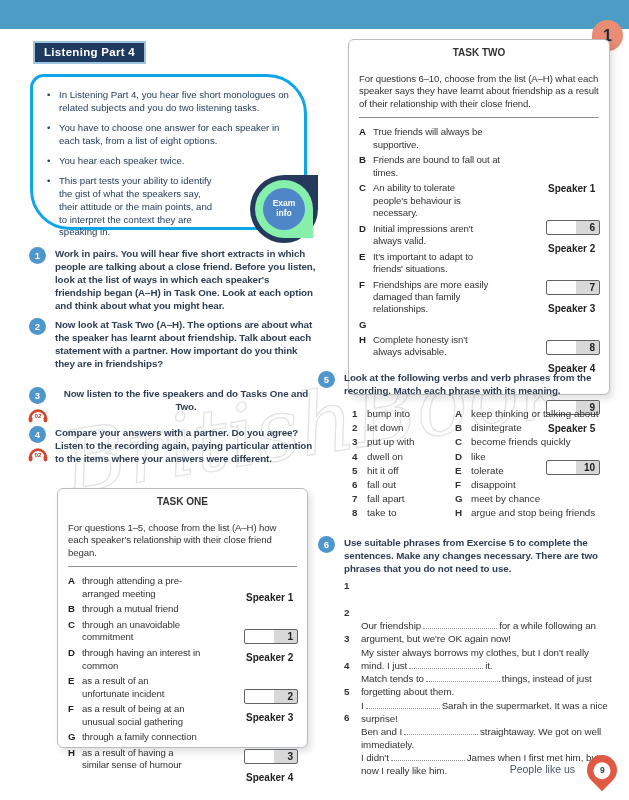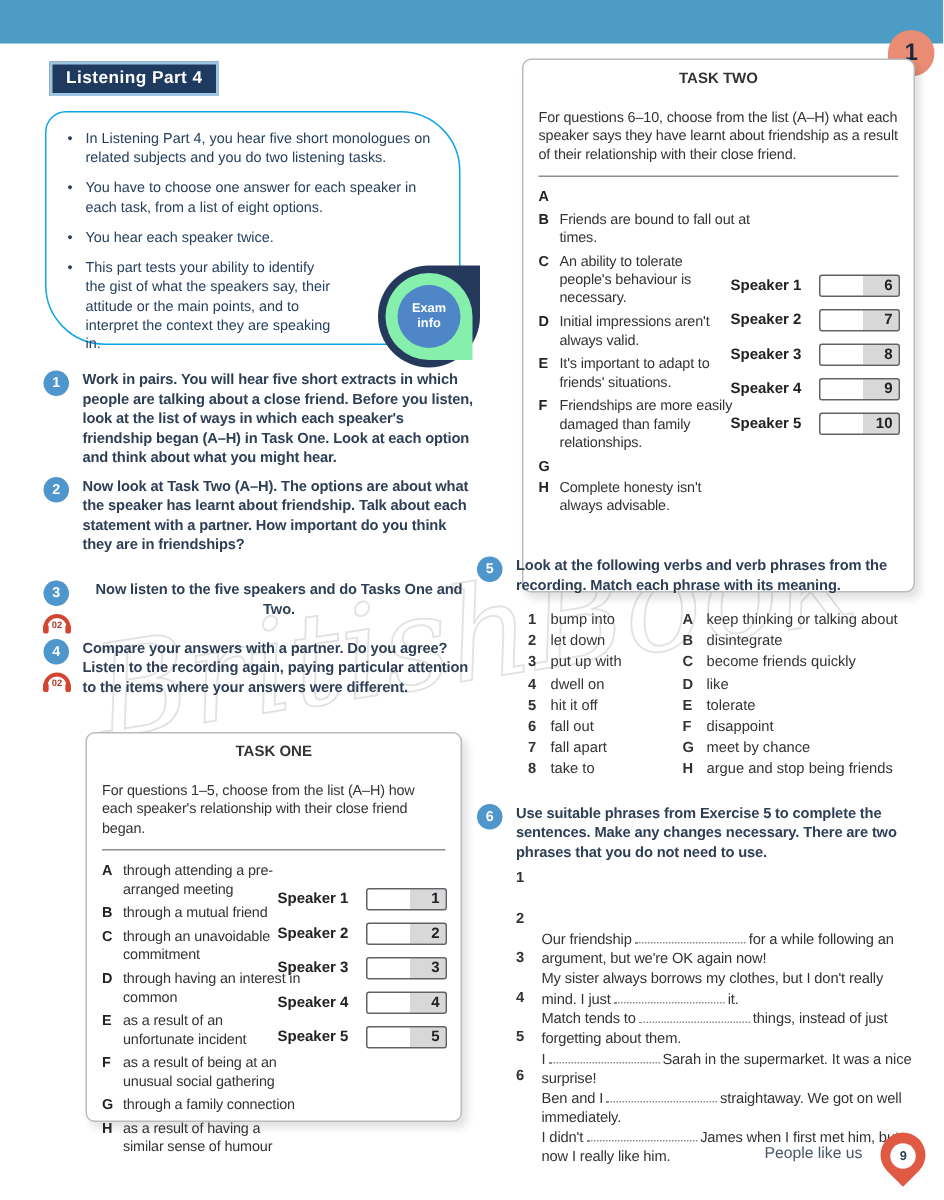--- a/index.html
+++ b/index.html
@@ -18,21 +18,21 @@
     font-family:"DejaVu Serif", serif; font-style:italic; font-size:86px;
     color:transparent; -webkit-text-stroke:1.2px #e2e2e2;
     transform:rotate(-9deg); white-space:nowrap; pointer-events:none; }
 
   .header-badge { position:absolute; left:33px; top:41px; background:#1e3a5f;
     border:2px solid #9dc4e0; color:#fff; font-weight:bold; font-size:11.5px;
     padding:3px 9px 4px; letter-spacing:.3px; }
 
   
   .info-box { position:absolute; left:30px; top:74px; width:277px; height:156px;
-    border:1px solid #0ea5e9; border-radius:14px 40px 40px 40px;
+    border:3px solid #0ea5e9; border-radius:14px 40px 40px 40px;
     background:#fff; padding:12px 12px 10px 14px; }
   .info-bullets { list-style:none; }
   .info-bullets li { position:relative; padding-left:12px; margin-bottom:7px;
     font-size:9.6px; line-height:1.35; color:#27405e; font-weight:500; }
   .info-bullets li::before { content:"•"; position:absolute; left:0; top:0; color:#27405e; }
   .info-bullets li.wrap-badge { padding-right:72px; }
 
   .exam-badge { position:absolute; right:-14px; bottom:-16px; width:68px; height:68px;
     background:#24395c; border-radius:50% 0 50% 50%;
     display:flex; align-items:center; justify-content:center; }
@@ -54,21 +54,21 @@
   .task-box { position:absolute; background:#fff; border:1.5px solid #b9bcbf;
     border-radius:6px; box-shadow:3px 4px 6px rgba(0,0,0,0.12); padding:7px 10px 8px; }
   .task-title { text-align:center; font-weight:bold; font-size:10px; color:#333; margin-bottom:4px; }
   .task-intro { font-size:9.6px; color:#333; line-height:1.3; letter-spacing:-0.1px;margin-top:15px; }
   .task-sep { border:none; border-top:1px solid #8a8f94; margin:7px 0 8px; }
   .opt-row { display:flex; margin-bottom:3.5px; }
   .opt-letter { width:14px; flex:0 0 14px; font-weight:bold; font-size:9.6px; color:#222; }
   .opt-text { font-size:9.6px; color:#333; line-height:1.28; letter-spacing:-0.1px; }
   .opts { width:150px; }
   .speakers { position:absolute; right:9px; display:flex; flex-direction:column; gap:8px; }
-  .sp-row { display:flex; align-items:center; gap:9px; }
+  .sp-row { display:flex; align-items:center; gap:26px;flex-direction:column; }
   .sp-label { font-weight:bold; font-size:10px; color:#222; width:50px; }
   .sp-box { width:54px; height:15px; border:1px solid #5f6368; border-radius:2px;
     background:linear-gradient(to right,#ffffff 55%,#d8d8d8 55%);
     font-weight:bold; font-size:10px; color:#222; text-align:right;
     padding:1px 4px 0 0; }
 
   
   .match-grid { position:absolute; display:grid; grid-template-columns:15px 88px 16px auto;
     row-gap:3.2px; font-size:9.8px; color:#333; }
   .match-grid .n { font-weight:bold; }
@@ -212,20 +212,21 @@
     </div>
   </div>
 
   <div class="task-box" style="left:348px; top:39px; width:262px; height:356px;">
     <div class="task-title">TASK TWO</div>
     <div class="task-intro">For questions 6–10, choose from the list (A–H) what each speaker says they have learnt about friendship as a result of their relationship with their close friend.</div>
     <hr class="task-sep">
     <div class="opts">
       <div class="opt-row">
           <span class="opt-letter">A</span>
+          <span class="opt-text" style="width:122px;">True friends will always be supportive.</span>
         </div>
       <div class="opt-row">
           <span class="opt-letter">B</span>
           <span class="opt-text" style="width:128px;">Friends are bound to fall out at times.</span>
         </div>
       <div class="opt-row">
           <span class="opt-letter">C</span>
           <span class="opt-text" style="width:105px;">An ability to tolerate people's behaviour is necessary.</span>
         </div>
       <div class="opt-row">

